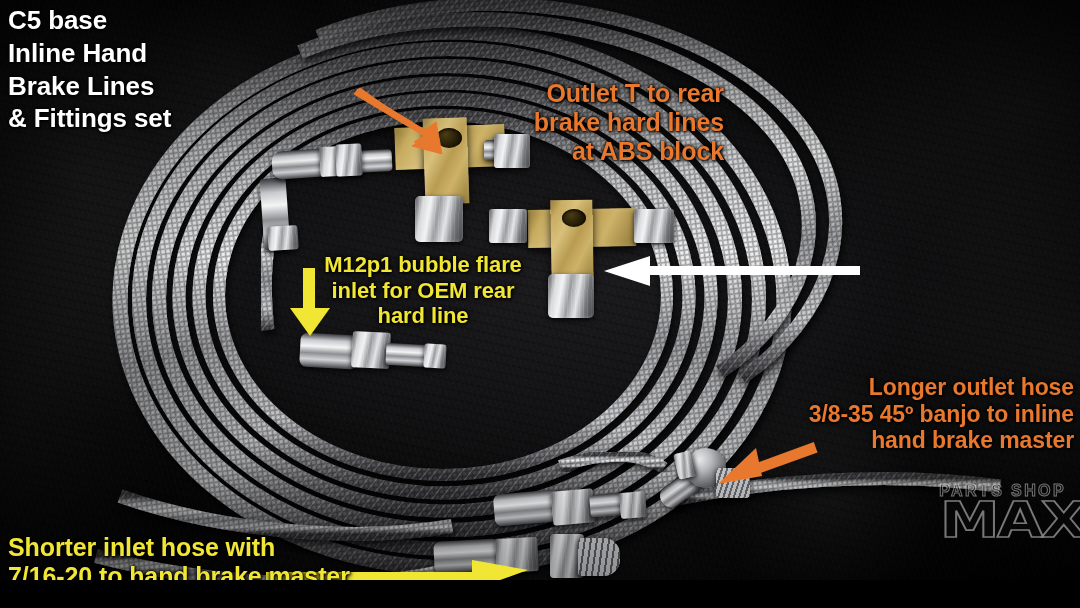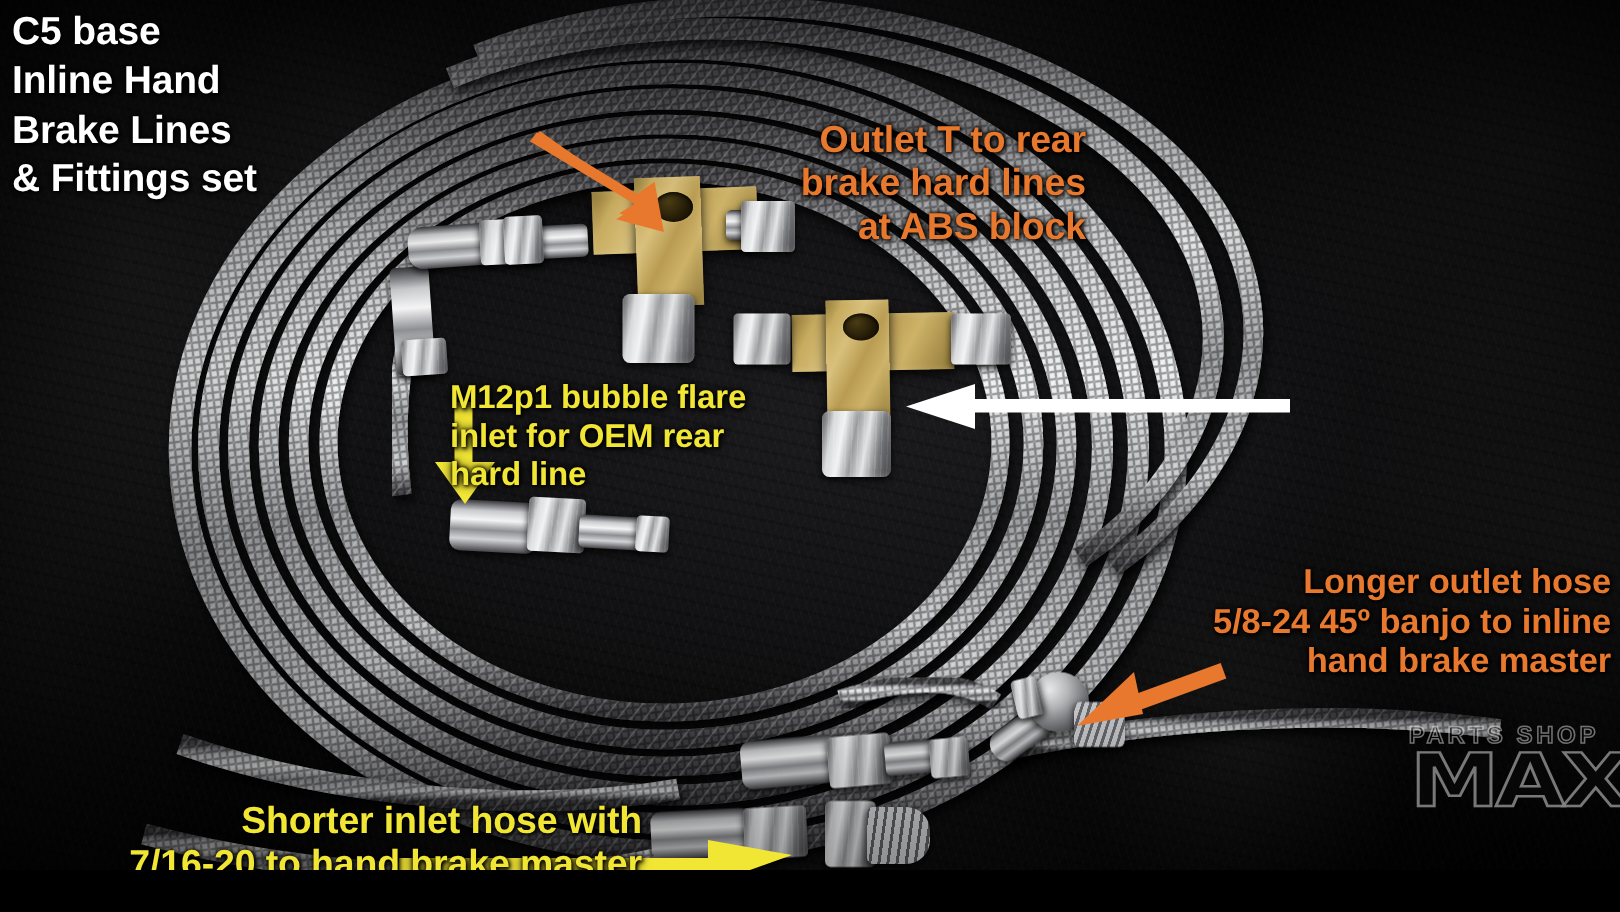--- a/index.html
+++ b/index.html
@@ -283,30 +283,30 @@
 
   <div class="ann white" id="product-title" style="left:8px;top:4px;font-size:26px;line-height:1.26;text-align:left;">C5 base
 Inline Hand
 Brake Lines
 &amp; Fittings set</div>
 
   <div class="ann orange" style="left:408px;top:79px;width:316px;font-size:25px;text-align:right;">Outlet T to rear
 brake hard lines
 at ABS block</div>
 
-  <div class="ann yellow" style="left:300px;top:252px;width:246px;font-size:22px;text-align:left;">M12p1 bubble flare
+  <div class="ann yellow" style="left:300px;top:252px;width:246px;font-size:22px;text-align:center;">M12p1 bubble flare
 inlet for OEM rear
 hard line</div>
 
 
   <div class="ann orange" style="left:700px;top:374px;width:374px;font-size:23px;text-align:right;">Longer outlet hose
-5/8-24 45º banjo to inline
+3/8-35 45º banjo to inline
 hand brake master</div>
 
-  <div class="ann yellow" style="left:8px;top:533px;width:420px;font-size:25px;text-align:right;">Shorter inlet hose with
+  <div class="ann yellow" style="left:8px;top:533px;width:420px;font-size:25px;text-align:left;">Shorter inlet hose with
 7/16-20 to hand brake master</div>
 
   <div id="watermark">
     <div id="wm-top">PARTS SHOP</div>
     <div id="wm-main">MAX</div>
   </div>
 
 </div>
 
 </body></html>

